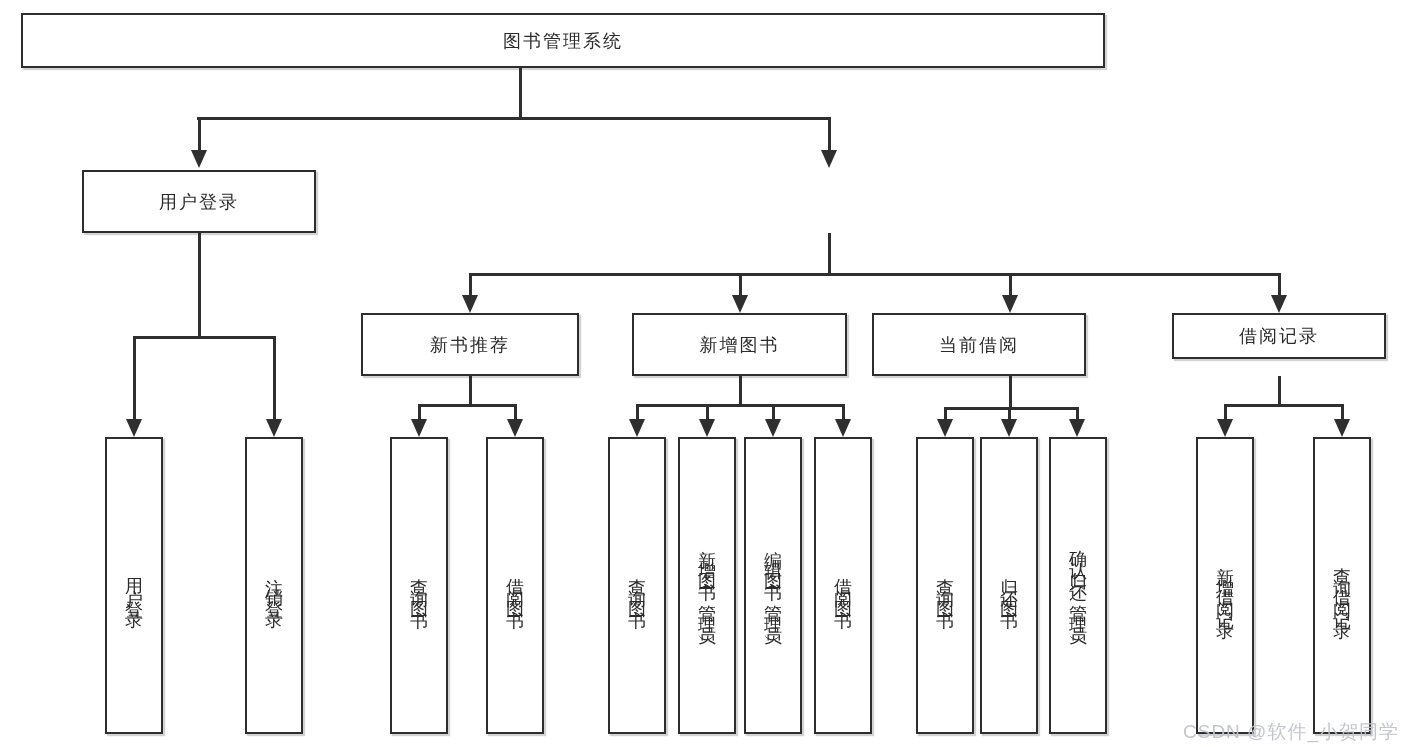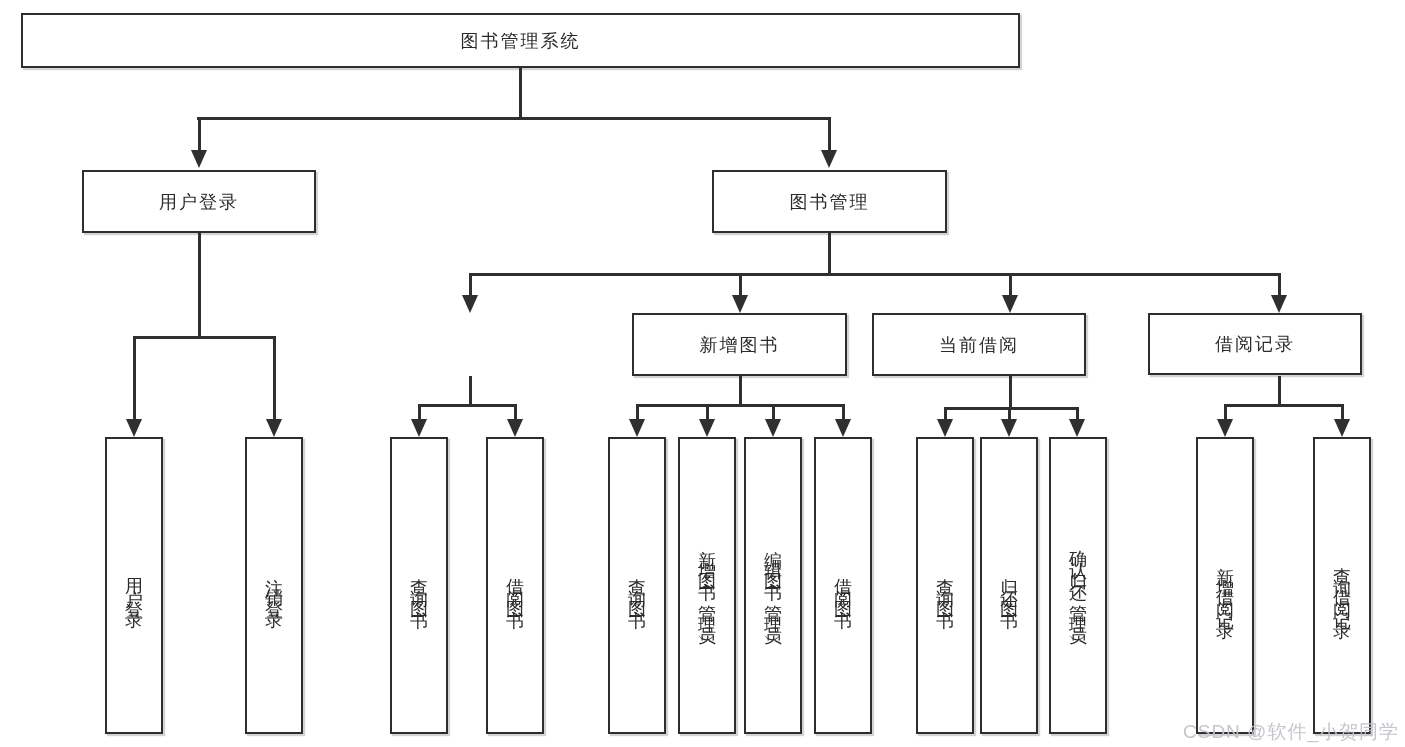--- a/index.html
+++ b/index.html
@@ -29,38 +29,38 @@
   .watermark{
     position:absolute;left:1183px;top:719px;z-index:5;
     font-size:19px;color:#c0c3ca;opacity:.95;white-space:nowrap;letter-spacing:1px;
   }
 </style>
 </head>
 <body>
 
 <div class="canvas">
 
-  <div class="node h" style="left:21px;top:13px;width:999px;height:55px">
+  <div class="node h" style="left:21px;top:13px;width:1084px;height:55px">
     <span>图书管理系统</span>
   </div>
 
   <div class="node h" style="left:82px;top:170px;width:234px;height:63px">
     <span>用户登录</span>
   </div>
-  <div class="node h" style="left:712px;top:170px;width:235px;height:63px">
-    <span>图书管理</span>
+
+  <div class="node h" style="left:361px;top:313px;width:218px;height:63px">
+    <span>新书推荐</span>
   </div>
-
   <div class="node h" style="left:632px;top:313px;width:215px;height:63px">
     <span>新增图书</span>
   </div>
   <div class="node h" style="left:872px;top:313px;width:214px;height:63px">
     <span>当前借阅</span>
   </div>
-  <div class="node h" style="left:1148px;top:313px;width:214px;height:62px">
+  <div class="node h" style="left:1172px;top:313px;width:214px;height:46px">
     <span>借阅记录</span>
   </div>
 
   <div class="node v" style="left:105px;top:437px;width:58px;height:297px">
     <span>用户登录</span>
   </div>
   <div class="node v" style="left:245px;top:437px;width:58px;height:297px">
     <span>注销登录</span>
   </div>
 

